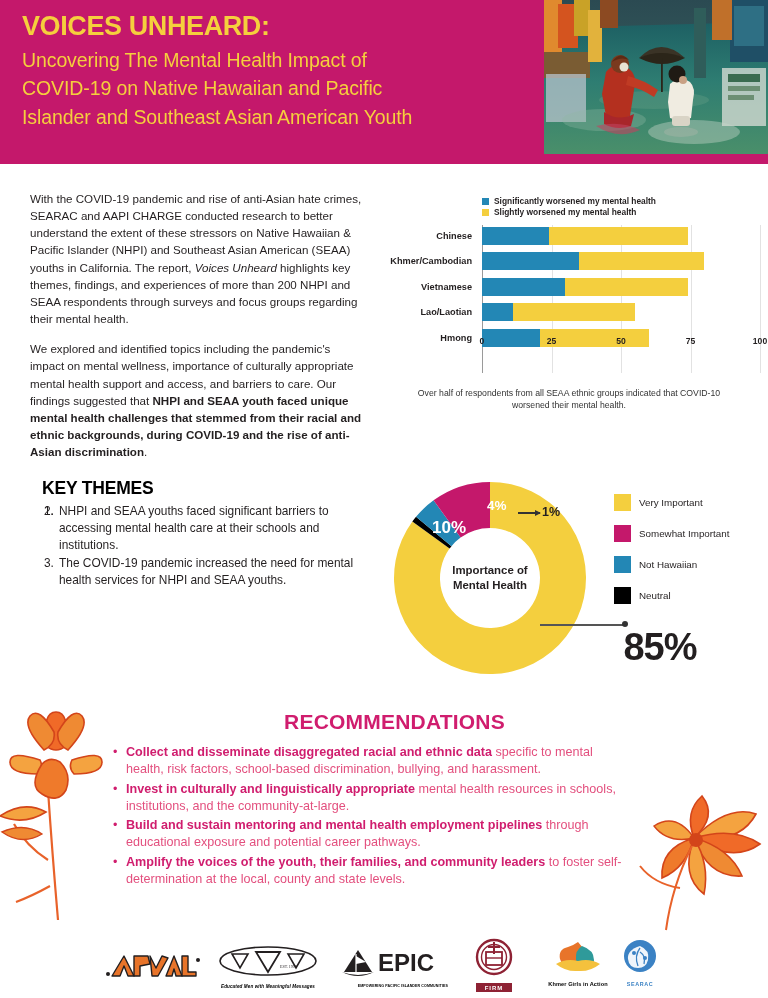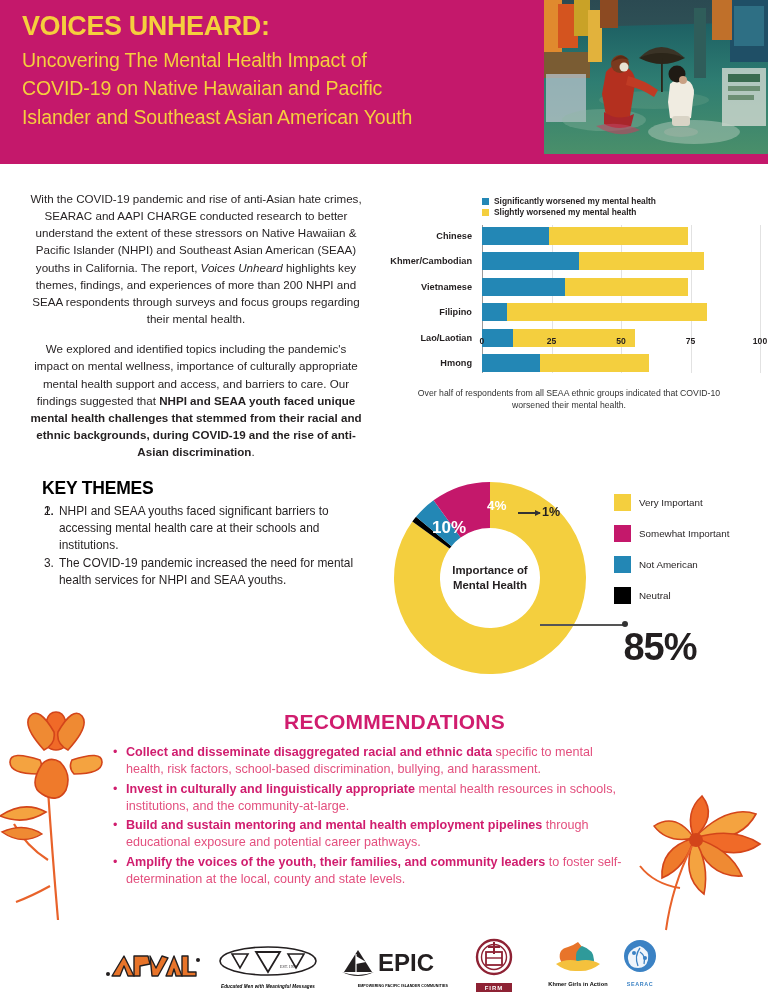--- a/index.html
+++ b/index.html
@@ -19,21 +19,21 @@
     line-height:1.25; margin-bottom:2px;
   }
   .hd-sub { font-size:19.5px; color:#f5cf3d; line-height:1.46; letter-spacing:-0.1px; }
 
   
   .hd-art { position:absolute; right:0; top:0; width:224px; height:154px; overflow:hidden; }
   .hd-art svg { display:block; }
 
   
   .left-col { position:absolute; left:30px; top:190px; width:332px; }
-  .body-p { font-size:11.6px; line-height:1.48; color:#231f20; margin-bottom:13px; text-align:center; }
+  .body-p { font-size:11.6px; line-height:1.48; color:#231f20; margin-bottom:13px; text-align:left; }
   .body-p i { font-style:italic; }
   .body-p b { font-weight:bold; }
 
   .kt-head { font-size:17.5px; font-weight:bold; color:#000; margin:18px 0 4px 12px; letter-spacing:-0.2px; }
   ol.kt-list { list-style:none; margin:0 0 0 14px; padding:0; }
   ol.kt-list li {
     font-size:11.9px; line-height:1.42; color:#231f20; margin-bottom:1px;
     padding-left:15px; position:relative;
   }
   ol.kt-list li .num { position:absolute; left:0; top:0; }
@@ -232,27 +232,20 @@
           </div>
         </div>
         <div class="bar-row">
           <div class="bar-label">Vietnamese</div>
           <div class="bar-track">
             <div class="seg sig" style="width: 83.4px; background: rgb(35, 135, 181);"></div>
             <div class="seg sli" style="left: 83.4px; width: 122.32px; background: rgb(244, 207, 62);"></div>
           </div>
         </div>
         <div class="bar-row">
-          <div class="bar-label">Filipino</div>
-          <div class="bar-track">
-            <div class="seg sig" style="width: 25.02px; background: rgb(35, 135, 181);"></div>
-            <div class="seg sli" style="left: 25.02px; width: 200.16px; background: rgb(244, 207, 62);"></div>
-          </div>
-        </div>
-        <div class="bar-row">
           <div class="bar-label">Lao/Laotian</div>
           <div class="bar-track">
             <div class="seg sig" style="width: 30.58px; background: rgb(35, 135, 181);"></div>
             <div class="seg sli" style="left: 30.58px; width: 122.32px; background: rgb(244, 207, 62);"></div>
           </div>
         </div>
         <div class="bar-row">
           <div class="bar-label">Hmong</div>
           <div class="bar-track">
             <div class="seg sig" style="width: 58.38px; background: rgb(35, 135, 181);"></div>
@@ -291,21 +284,21 @@
     <div class="dl-row">
       <span class="dl-sw" id="dlsw0" style="background: rgb(244, 207, 62);"></span>
       <span class="dl-tx">Very Important</span>
     </div>
     <div class="dl-row">
       <span class="dl-sw" id="dlsw1" style="background: rgb(196, 24, 107);"></span>
       <span class="dl-tx">Somewhat Important</span>
     </div>
     <div class="dl-row">
       <span class="dl-sw" id="dlsw2" style="background: rgb(35, 135, 181);"></span>
-      <span class="dl-tx">Not American</span>
+      <span class="dl-tx">Not Hawaiian</span>
     </div>
     <div class="dl-row">
       <span class="dl-sw" id="dlsw3" style="background: rgb(0, 0, 0);"></span>
       <span class="dl-tx">Neutral</span>
     </div>
   </div>
 
   <div class="stat-wrap">
     <div class="stat-lead"></div>
     <div class="stat-num">85%</div>

